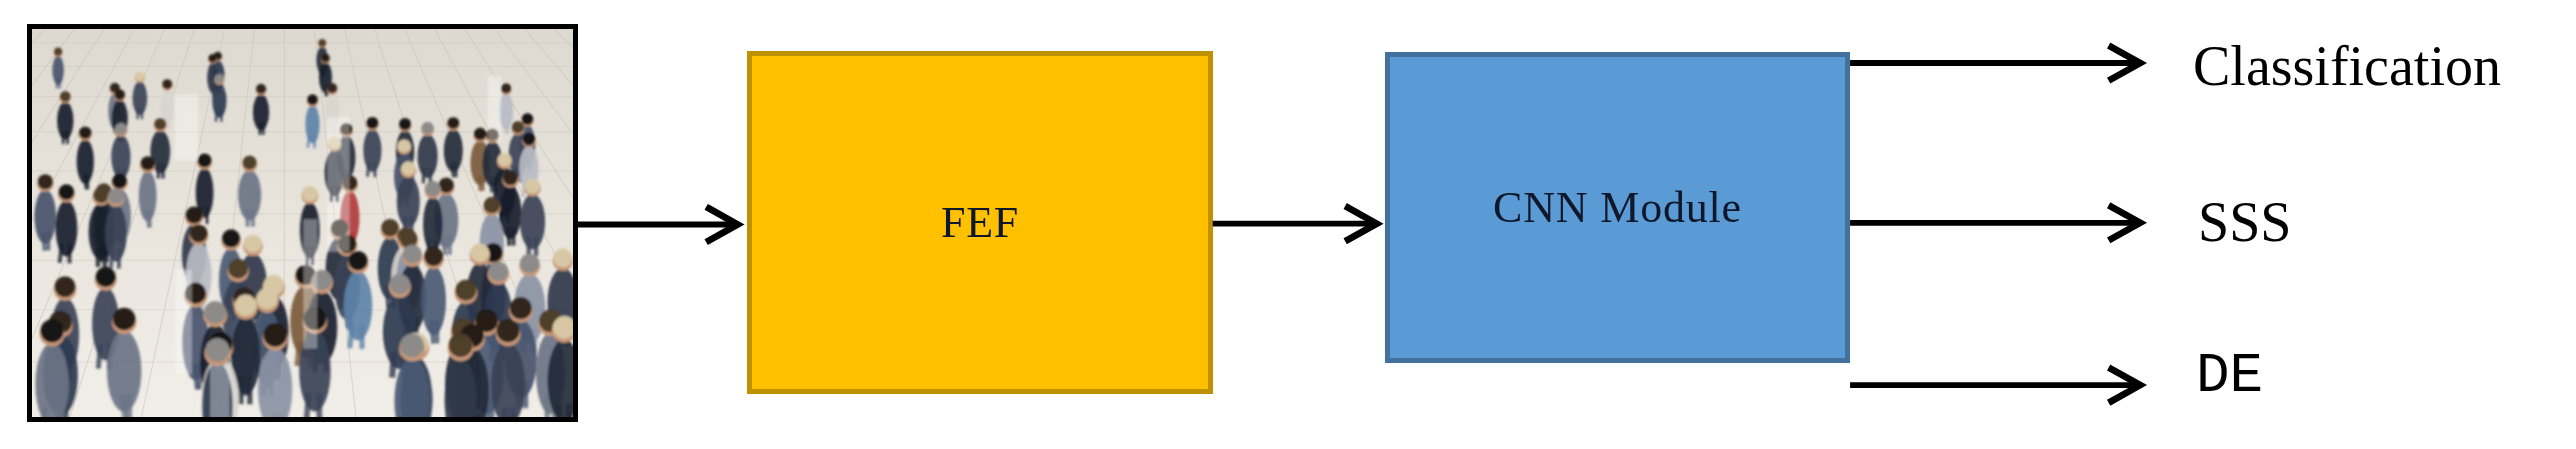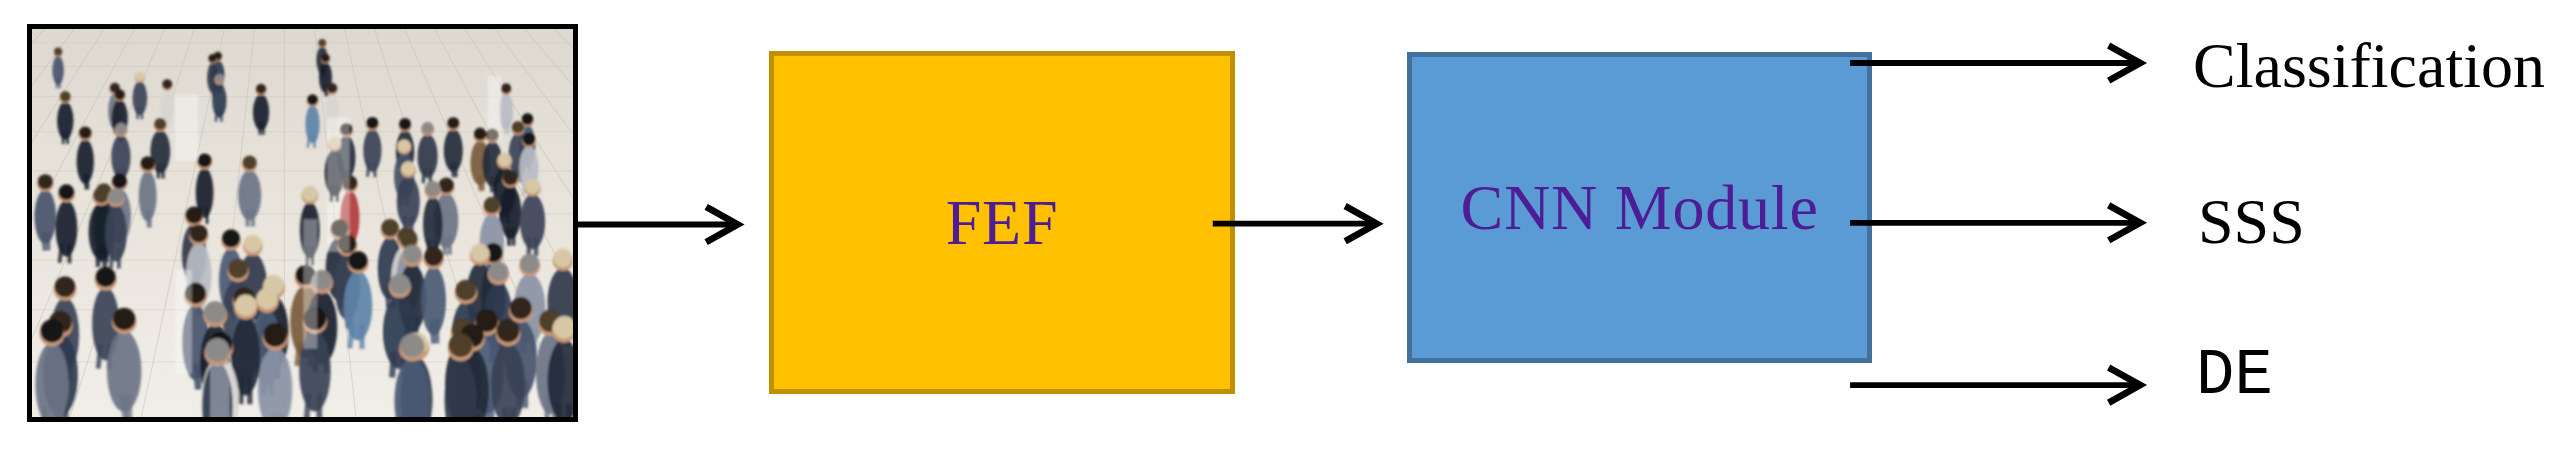--- a/index.html
+++ b/index.html
@@ -21,40 +21,39 @@
     overflow: hidden;
   }
   .photo-frame svg { display: block; width: 100%; height: 100%; }
   .node {
     position: absolute;
     box-sizing: border-box;
     border: 5px solid transparent;
     display: flex;
     align-items: center;
     justify-content: center;
-    font-size: 64px;
-    color: #4c1d95;
+    font-size: 44px;
+    color: #0f172a;
     letter-spacing: 0.8px;
     white-space: nowrap;
-    margin-left: 22px;
   }
   .node-fef  { left: 747px;  top: 51px; width: 466px; height: 343px; }
   .node-cnn  { left: 1385px; top: 52px; width: 465px; height: 311px; }
   .arrows-overlay {
     position: absolute;
     left: 0; top: 0;
     width: 2576px; height: 449px;
     pointer-events: none;
   }
   .out-label {
     position: absolute;
     height: 67px;
     display: flex;
     align-items: center;
-    font-size: 64px;
+    font-size: 56px;
     color: #000000;
     white-space: nowrap;
   }
   .label-classification { left: 2193px; top: 32px;  }
   .label-sss            { left: 2198px; top: 188px; }
   .label-de             { left: 2196px; top: 342px; font-family: Liberation Mono, monospace; }
 </style>
 </head>
 <body>
 

